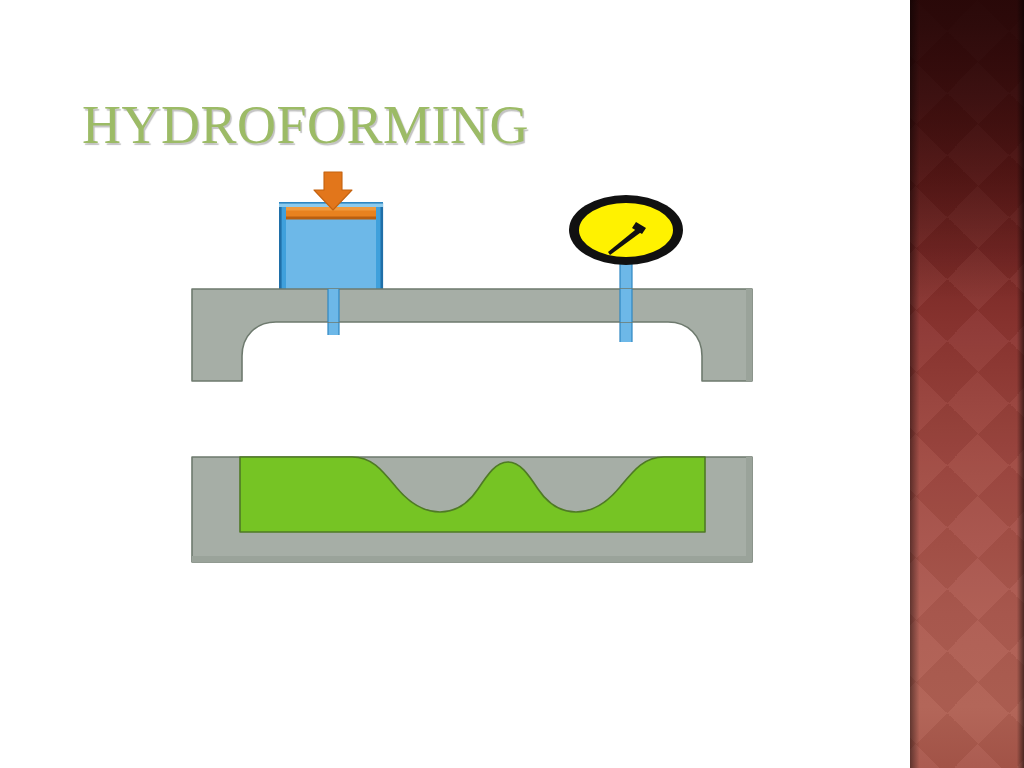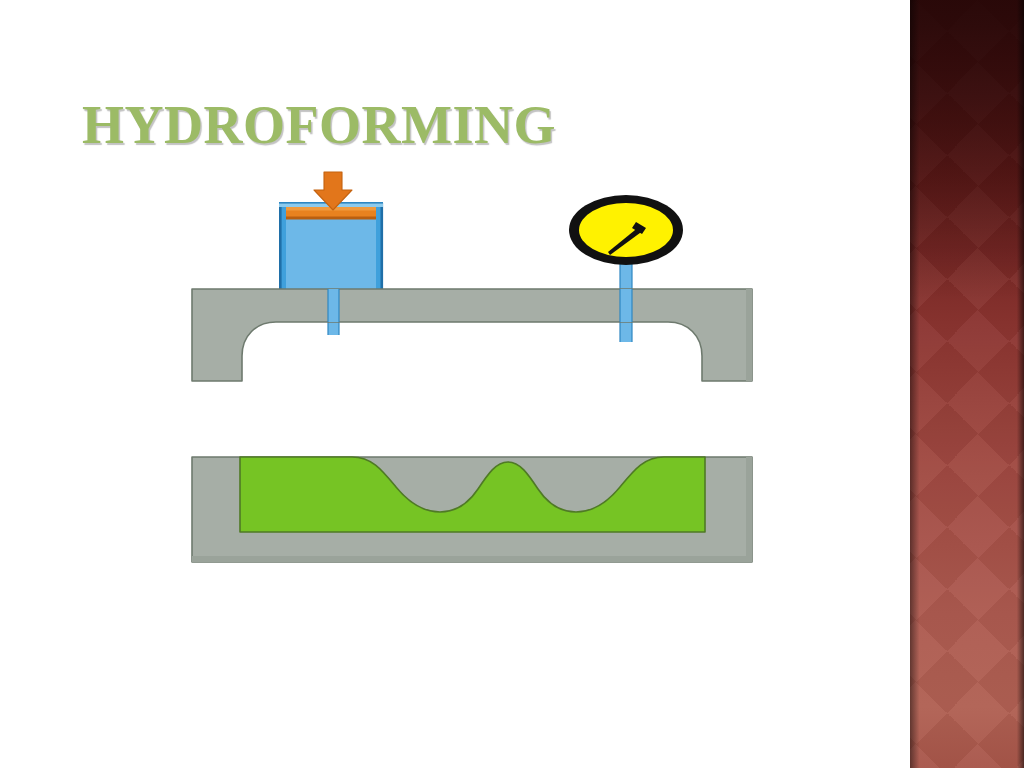--- a/index.html
+++ b/index.html
@@ -68,21 +68,21 @@
     background: linear-gradient(to left, rgba(0,0,0,0.55), rgba(0,0,0,0.02));
   }
 
   
   #slide-title {
     position: absolute;
     left: 82px;
     top: 94px;
     font-family: "Liberation Serif", serif;
     font-size: 54px;
-    font-weight: bold;
+    font-weight: normal;
     letter-spacing: 0.5px;
     color: #9CBB66;
     text-shadow: 1.5px 1.5px 1px rgba(120,120,120,0.45);
     white-space: nowrap;
   }
 
   
   #diagram {
     position: absolute;
     left: 0;

